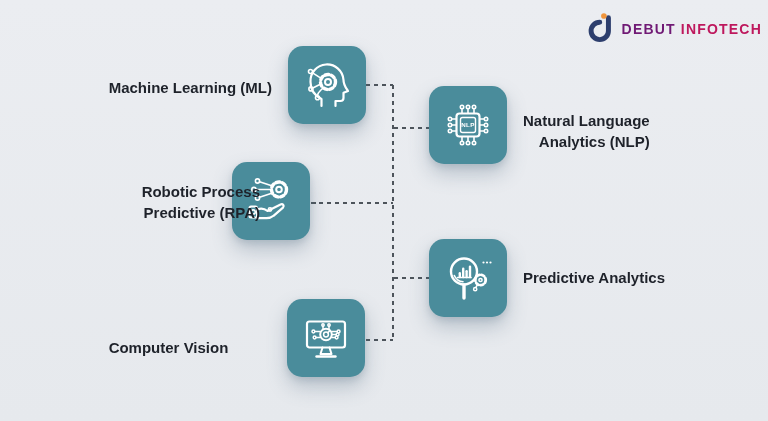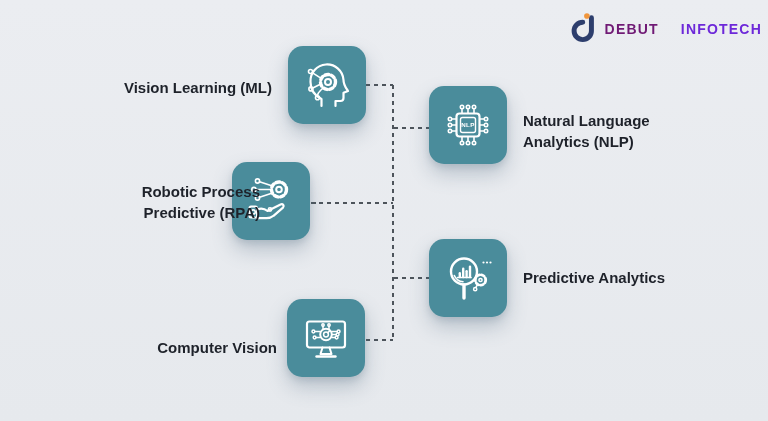--- a/index.html
+++ b/index.html
@@ -8,21 +8,21 @@
     background:linear-gradient(180deg,#ebedf1,#e6e9ed);
     font-family:"Liberation Sans", sans-serif;
   }
   .canvas{position:relative;width:768px;height:421px;}
 
   
   .logo{position:absolute;top:12px;right:6px;display:flex;align-items:center;gap:6px;}
   .logo-mark{width:30px;height:33px;}
   .logo-text{font-size:14px;font-weight:800;letter-spacing:1.2px;white-space:nowrap;}
   .logo-text .primary{color:#701a75;}
-  .logo-text .secondary{color:#6d28d9;margin-left:22px;}
+  .logo-text .secondary{color:#be185d;margin-left:5px;}
 
   
   .tile{
     position:absolute;width:78px;height:78px;border-radius:15px;
     background:#4a8c9b;
     box-shadow:0 10px 20px rgba(84,110,130,.32), 0 3px 6px rgba(84,110,130,.18);
     display:flex;align-items:center;justify-content:center;
   }
   .tile svg{width:56px;height:56px;display:block;}
   .t-ml {left:288px;top:46px;}
@@ -39,22 +39,22 @@
   .c-ml  {left:366px;top:84px;width:27px;}
   .c-nlp {left:394px;top:127px;width:36px;}
   .c-rpa {left:311px;top:202px;width:82px;}
   .c-pa  {left:394px;top:277px;width:36px;}
   .c-cv  {left:366px;top:339px;width:27px;}
 
   
   .lbl{position:absolute;font-size:15px;font-weight:700;color:#1e222a;line-height:21px;}
   .l-ml {left:40px;top:77px;width:232px;text-align:right;}
   .l-rpa{left:40px;top:181px;width:220px;text-align:right;}
-  .l-cv {left:60px;top:337px;width:217px;text-align:right;}
-  .l-nlp{left:523px;top:110px;text-align:left;}
+  .l-cv {left:60px;top:337px;width:217px;text-align:center;}
+  .l-nlp{left:523px;top:110px;text-align:right;}
   .l-pa {left:523px;top:267px;text-align:left;}
   .lbl span{display:block;}
 </style>
 </head>
 <body>
 
 <div class="canvas">
 
   <div class="logo">
     <svg class="logo-mark" viewBox="0 0 36 40">
@@ -192,21 +192,21 @@
             <circle cx="38.6" cy="27.5" r="1.4"></circle>
           <path d="M25 18.7 V16.2"></path>
             <circle cx="25" cy="15" r="1.2"></circle>
           <path d="M31 18.7 V16.2"></path>
             <circle cx="31" cy="15" r="1.2"></circle>
         </g>
       </g>
     </svg>
   </div>
 
-  <div class="lbl l-ml">Vision Learning (ML)</div>
+  <div class="lbl l-ml">Machine Learning (ML)</div>
 
   <div class="lbl l-nlp">
     <span>Natural Language</span>
     <span>Analytics (NLP)</span>
   </div>
 
   <div class="lbl l-rpa">
     <span>Robotic Process</span>
     <span>Predictive (RPA)</span>
   </div>

